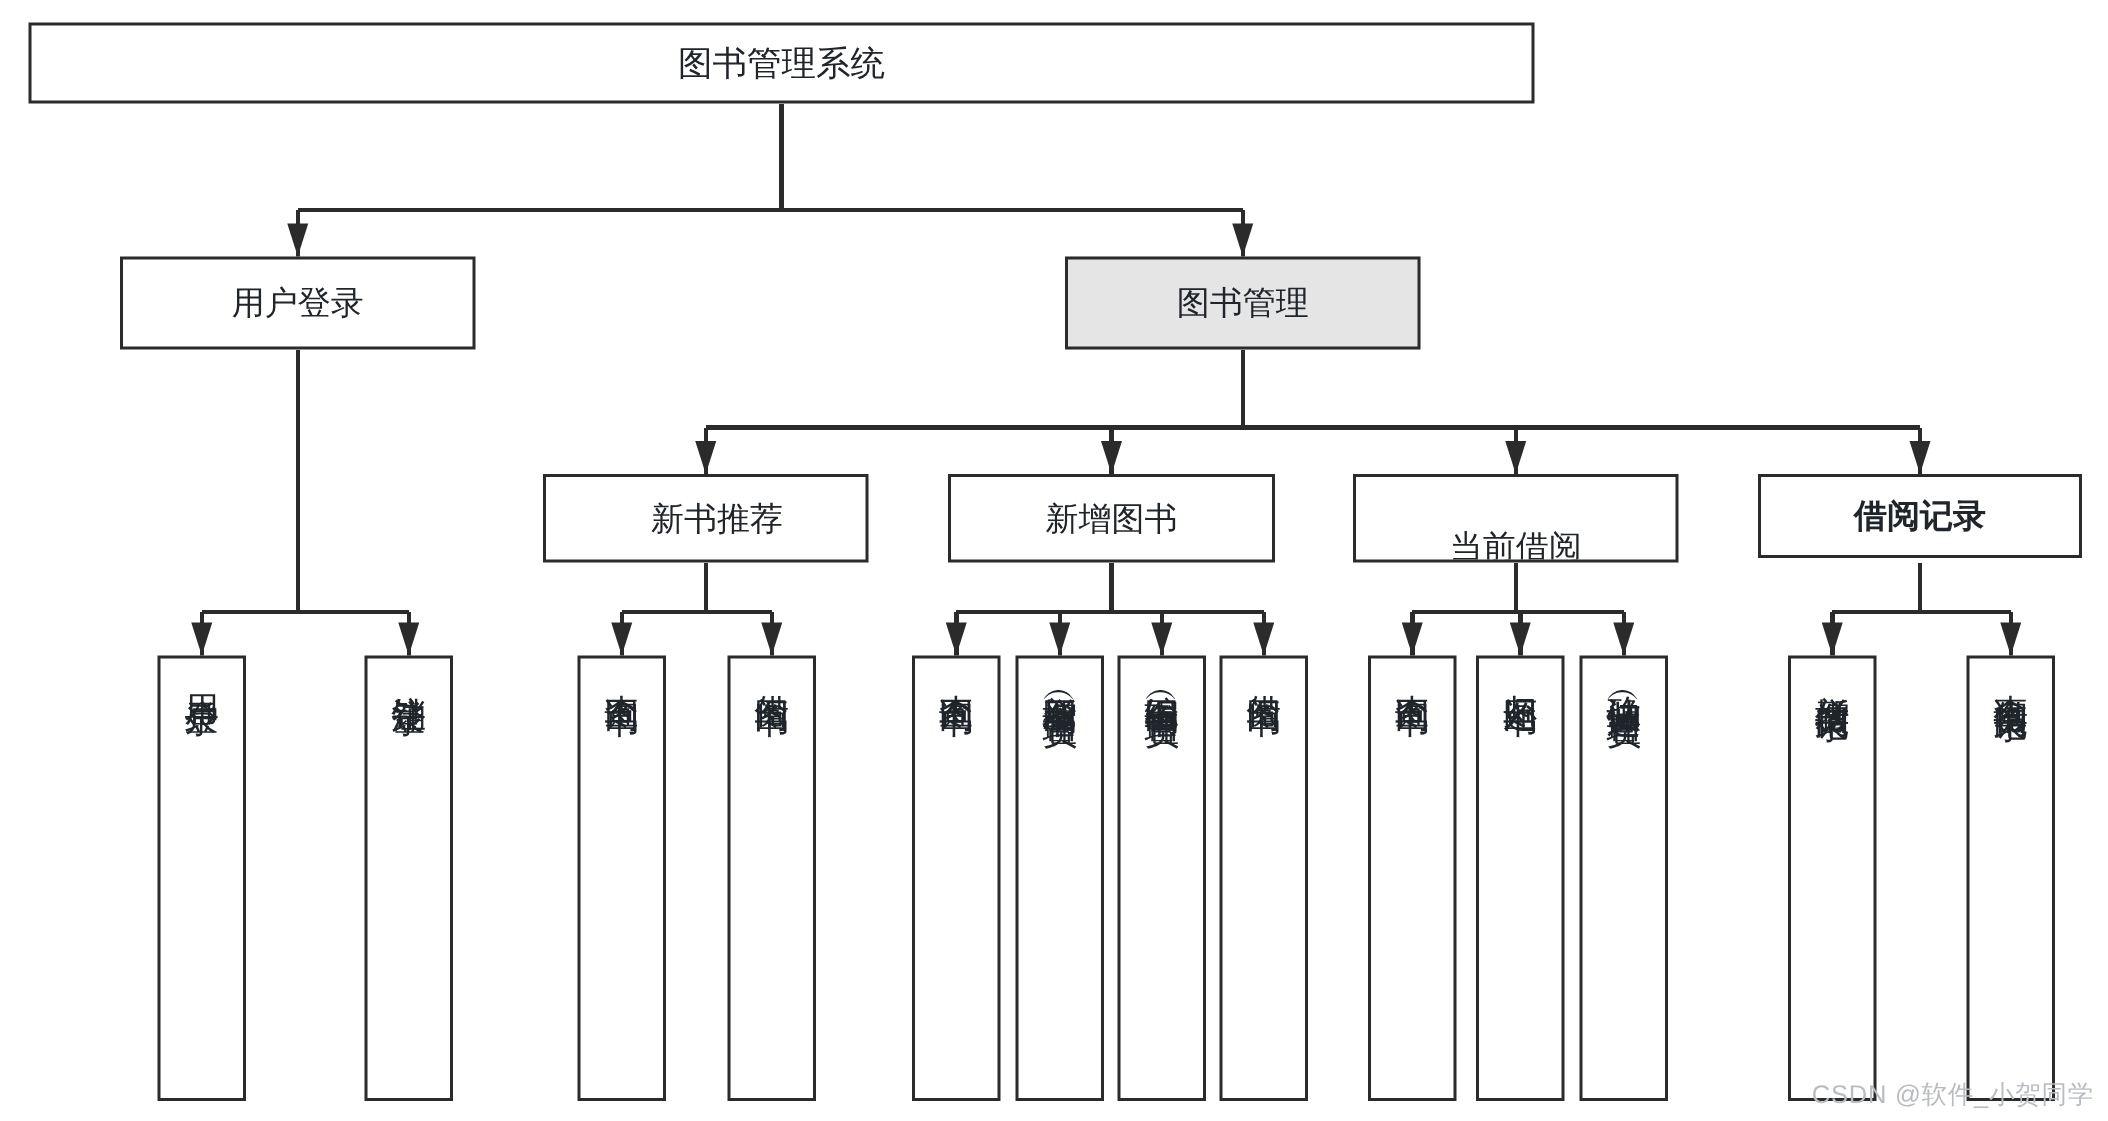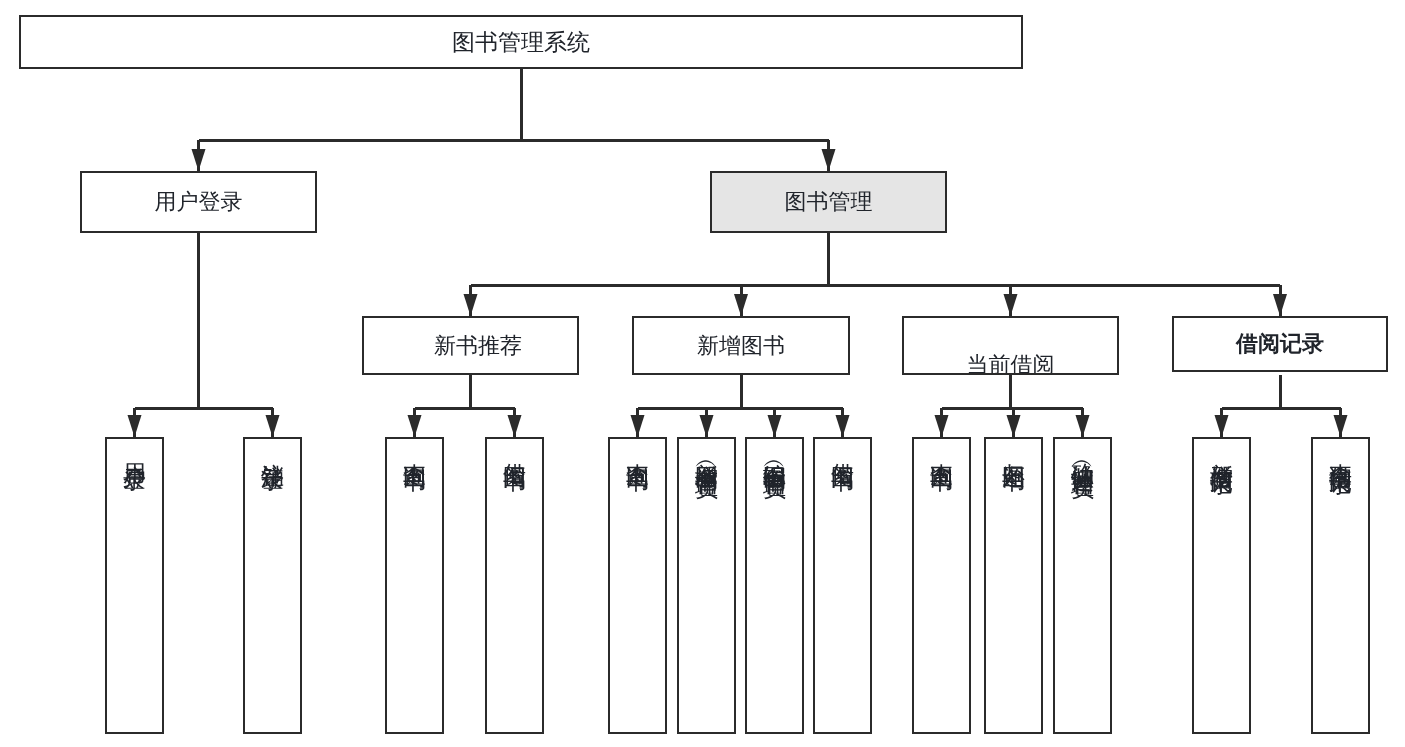--- a/index.html
+++ b/index.html
@@ -181,13 +181,14 @@
       <div class="node-box vertical" style="left: 1053px; top: 437px; width: 59px; height: 297px; border-color: rgb(43, 43, 43); background: rgb(255, 255, 255);">
         <span class="node-label" style="color: rgb(32, 36, 43);">确认归还（管理员）</span>
       </div>
       <div class="node-box vertical" style="left: 1192px; top: 437px; width: 59px; height: 297px; border-color: rgb(43, 43, 43); background: rgb(255, 255, 255);">
         <span class="node-label" style="color: rgb(32, 36, 43);">新增借阅记录</span>
       </div>
       <div class="node-box vertical" style="left: 1311px; top: 437px; width: 59px; height: 297px; border-color: rgb(43, 43, 43); background: rgb(255, 255, 255);">
         <span class="node-label" style="color: rgb(32, 36, 43);">查询借阅记录</span>
       </div>
     </div>
+  <div id="watermark">CSDN @软件_小贺同学</div>
 </div>
 
 </body></html>

